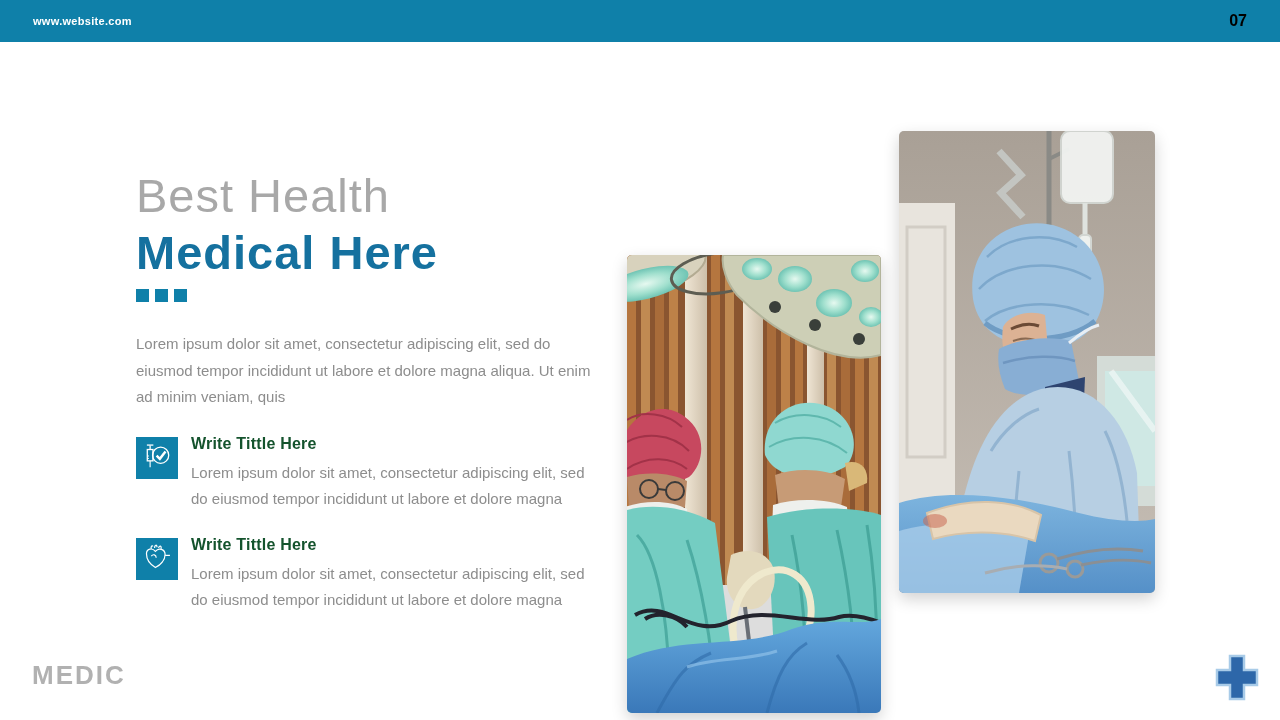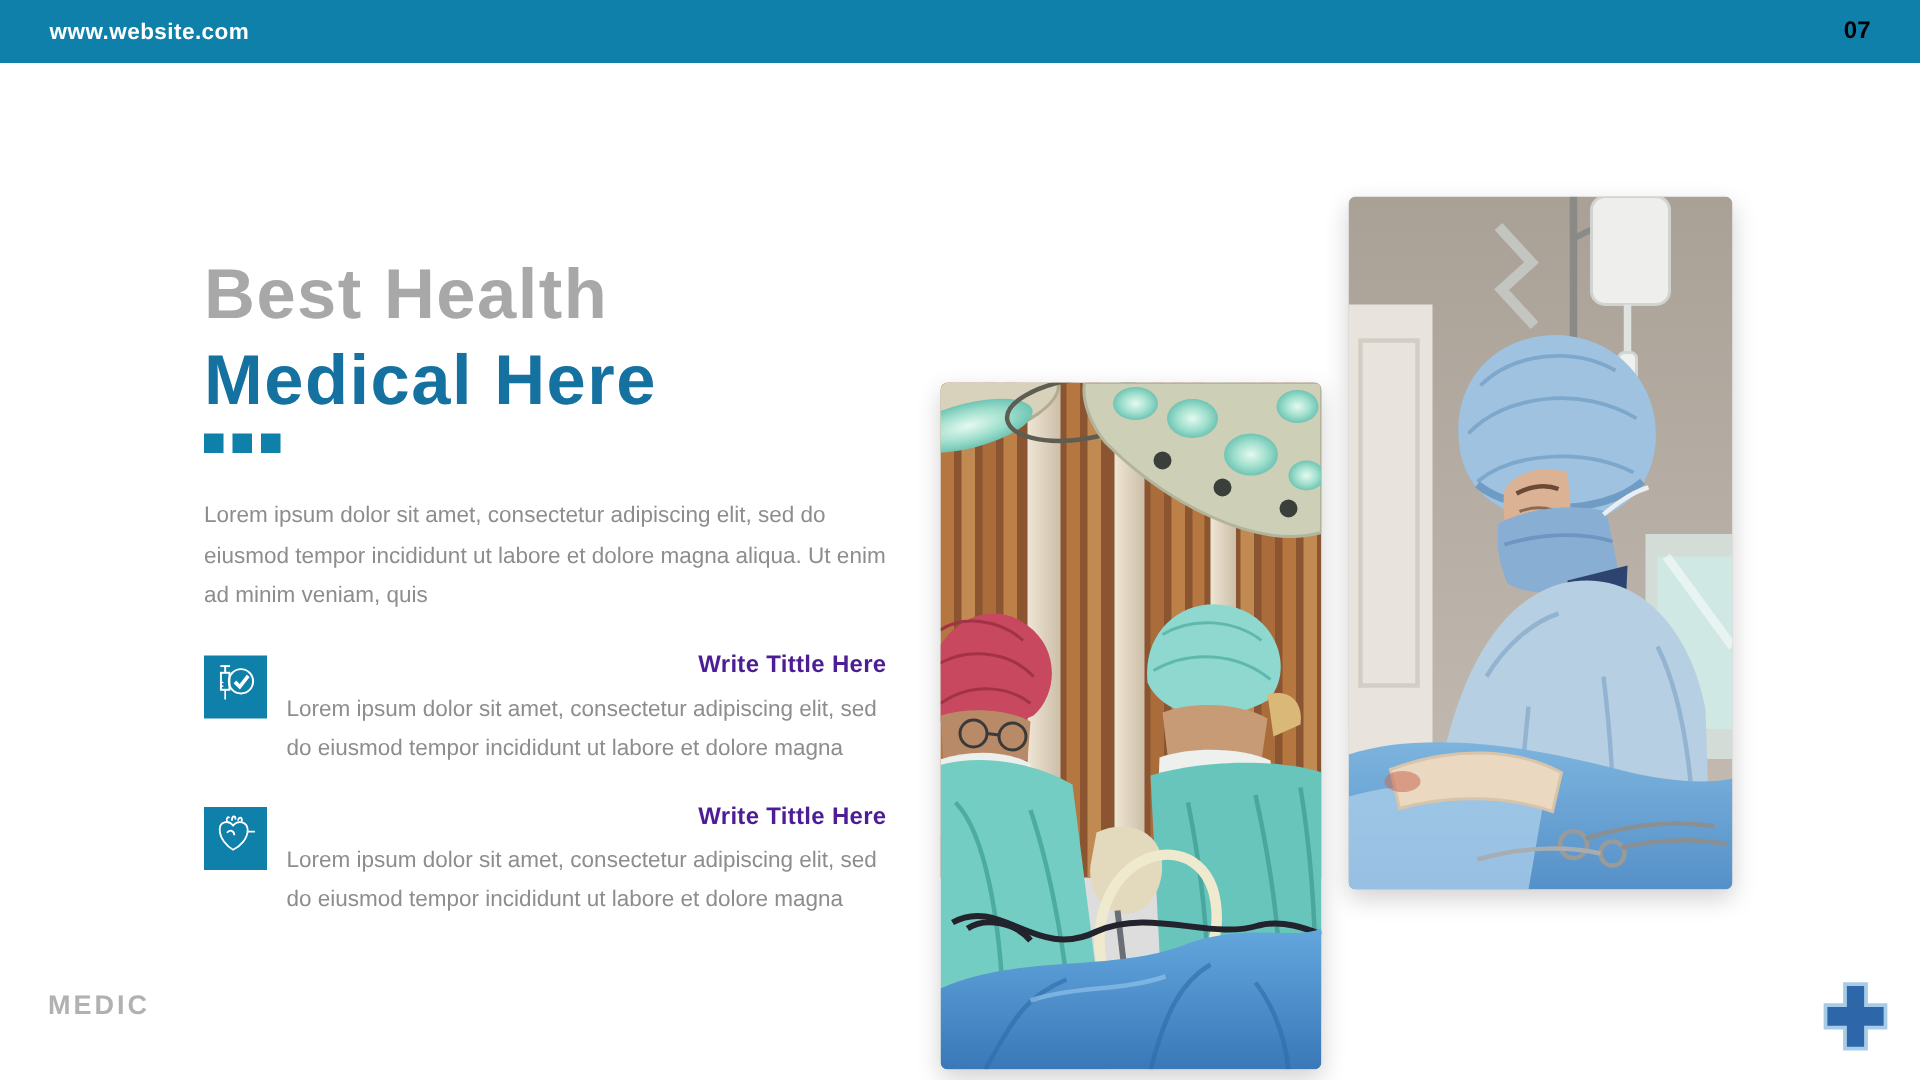--- a/index.html
+++ b/index.html
@@ -12,27 +12,27 @@
     overflow:hidden;
   }
 
   
   .topbar {
     position:absolute; left:0; top:0; width:1280px; height:42px;
     background:#0f80a9;
     display:flex; align-items:center; justify-content:space-between;
     padding:0 33px;
   }
-  .topbar .site { color:#ffffff; font-weight:bold; font-size:15px; letter-spacing:.3px; }
+  .topbar .site { color:#ffffff; font-weight:bold; font-size:11px; letter-spacing:.3px; }
   .topbar .pagenum { color:#000000; font-weight:bold; font-size:16px; }
 
   
   .left-col { position:absolute; left:136px; top:172px; width:462px; }
   .h-gray {
-    font-size:47px; font-weight:700; color:#a8a8a8;
+    font-size:47px; font-weight:400; color:#a8a8a8;
     letter-spacing:1px; line-height:1.0;
   }
   .h-blue {
     font-size:47px; font-weight:800; color:#15719f;
     letter-spacing:1px; line-height:1.0; margin-top:10px;
   }
   .dots { display:flex; gap:6px; margin-top:13px; }
   .dots .dot { width:13px; height:13px; background:#0f80a9; }
 
   .intro {
@@ -40,42 +40,41 @@
     font-size:15px; color:#8d8d8d; line-height:26.5px;
   }
 
   .feature { display:flex; margin-top:26px; }
   .feature .icon-box {
     flex:0 0 42px; width:42px; height:42px; background:#0f80a9;
     display:flex; align-items:center; justify-content:center;
   }
   .feature .f-body { margin-left:13px; width:400px; }
   .feature .f-title {
-    font-size:16px; font-weight:800; color:#4c1d95; letter-spacing:.2px;
+    font-size:16px; font-weight:800; color:#14532d; letter-spacing:.2px;
     margin-top:-2px;
-    text-align:right;
   }
   .feature .f-text {
     margin-top:7px; font-size:15px; color:#8d8d8d; line-height:26px;
   }
 
   
   .photo {
     position:absolute; border-radius:5px; overflow:hidden;
     box-shadow:0 6px 16px rgba(0,0,0,.18);
     background:#ddd;
   }
   .photo svg { display:block; }
   .photo-center { left:627px; top:255px; width:254px; height:458px; }
   .photo-right  { left:899px; top:131px; width:256px; height:462px; }
 
   
   .logo {
     position:absolute; left:32px; top:660px;
-    font-size:18px; font-weight:800; color:#b1b1b1; letter-spacing:2px;
+    font-size:26px; font-weight:800; color:#b1b1b1; letter-spacing:2px;
   }
   .cross { position:absolute; left:1215px; top:654px; width:44px; height:47px; }
 </style>
 </head>
 <body>
 
 <header class="topbar">
   <span class="site">www.website.com</span>
   <span class="pagenum">07</span>
 </header>

